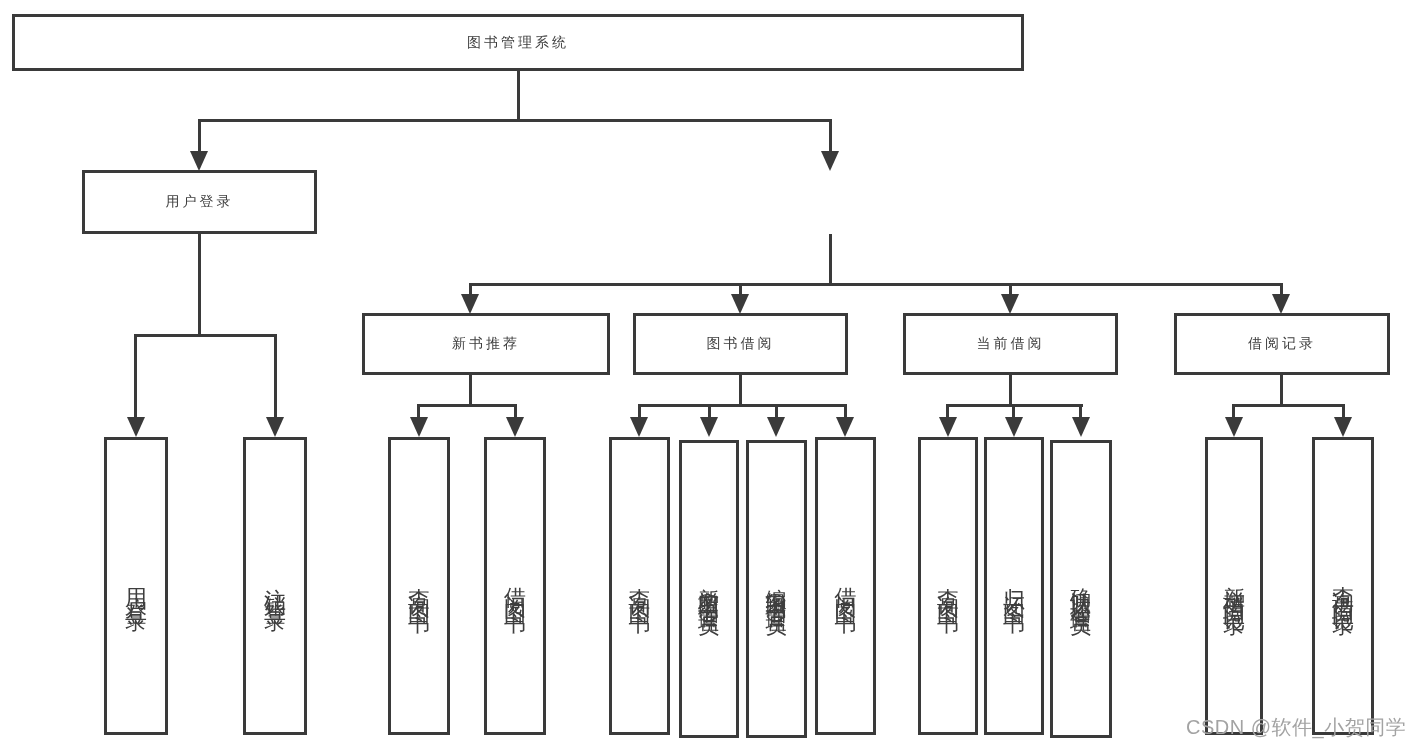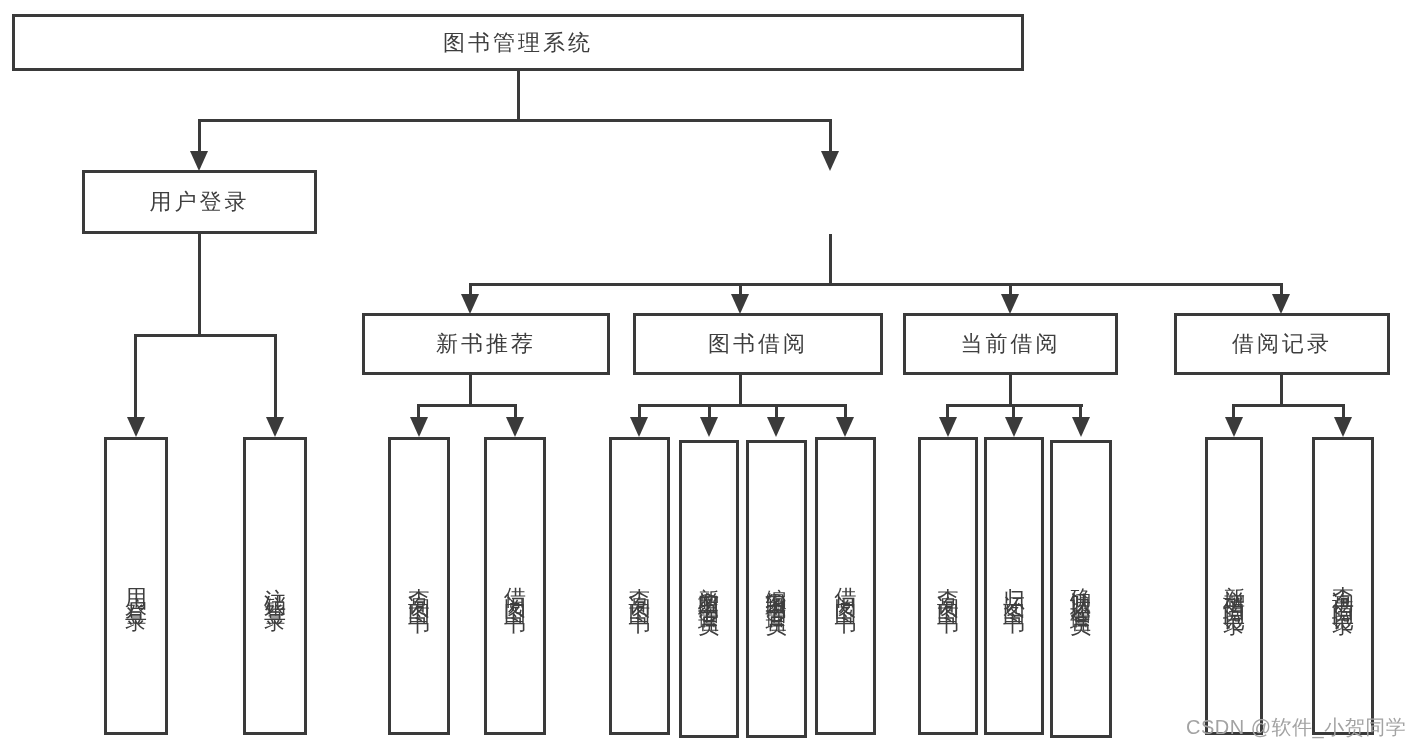--- a/index.html
+++ b/index.html
@@ -15,21 +15,21 @@
     position: absolute;
     box-sizing: border-box;
     border: 3px solid #3a3a3a;
     background: #ffffff;
     display: flex;
     align-items: center;
     justify-content: center;
     color: #3e3e3e;
   }
   .b .lbl {
-    font-size: 22px;
+    font-size: 14px;
     letter-spacing: 3px;
     white-space: nowrap;
   }
   .vt .lbl {
     writing-mode: vertical-rl;
     text-orientation: mixed;
     font-size: 22px;
     letter-spacing: 8px;
     line-height: 1;
   }
@@ -86,21 +86,21 @@
   <div class="vl" style="left:739px;top:283px;height:13px"></div>
   <div class="ar" style="left:731px;top:294px"></div>
   <div class="vl" style="left:1009px;top:283px;height:13px"></div>
   <div class="ar" style="left:1001px;top:294px"></div>
   <div class="vl" style="left:1280px;top:283px;height:13px"></div>
   <div class="ar" style="left:1272px;top:294px"></div>
 
   <div class="b" style="left:362px;top:313px;width:248px;height:62px">
     <span class="lbl">新书推荐</span>
   </div>
-  <div class="b" style="left:633px;top:313px;width:250px;height:62px">
+  <div class="b" style="left:633px;top:313px;width:215px;height:62px">
     <span class="lbl">图书借阅</span>
   </div>
   <div class="b" style="left:903px;top:313px;width:215px;height:62px">
     <span class="lbl">当前借阅</span>
   </div>
   <div class="b" style="left:1174px;top:313px;width:216px;height:62px">
     <span class="lbl">借阅记录</span>
   </div>
 
   <div class="vl" style="left:469px;top:375px;height:32px"></div>

